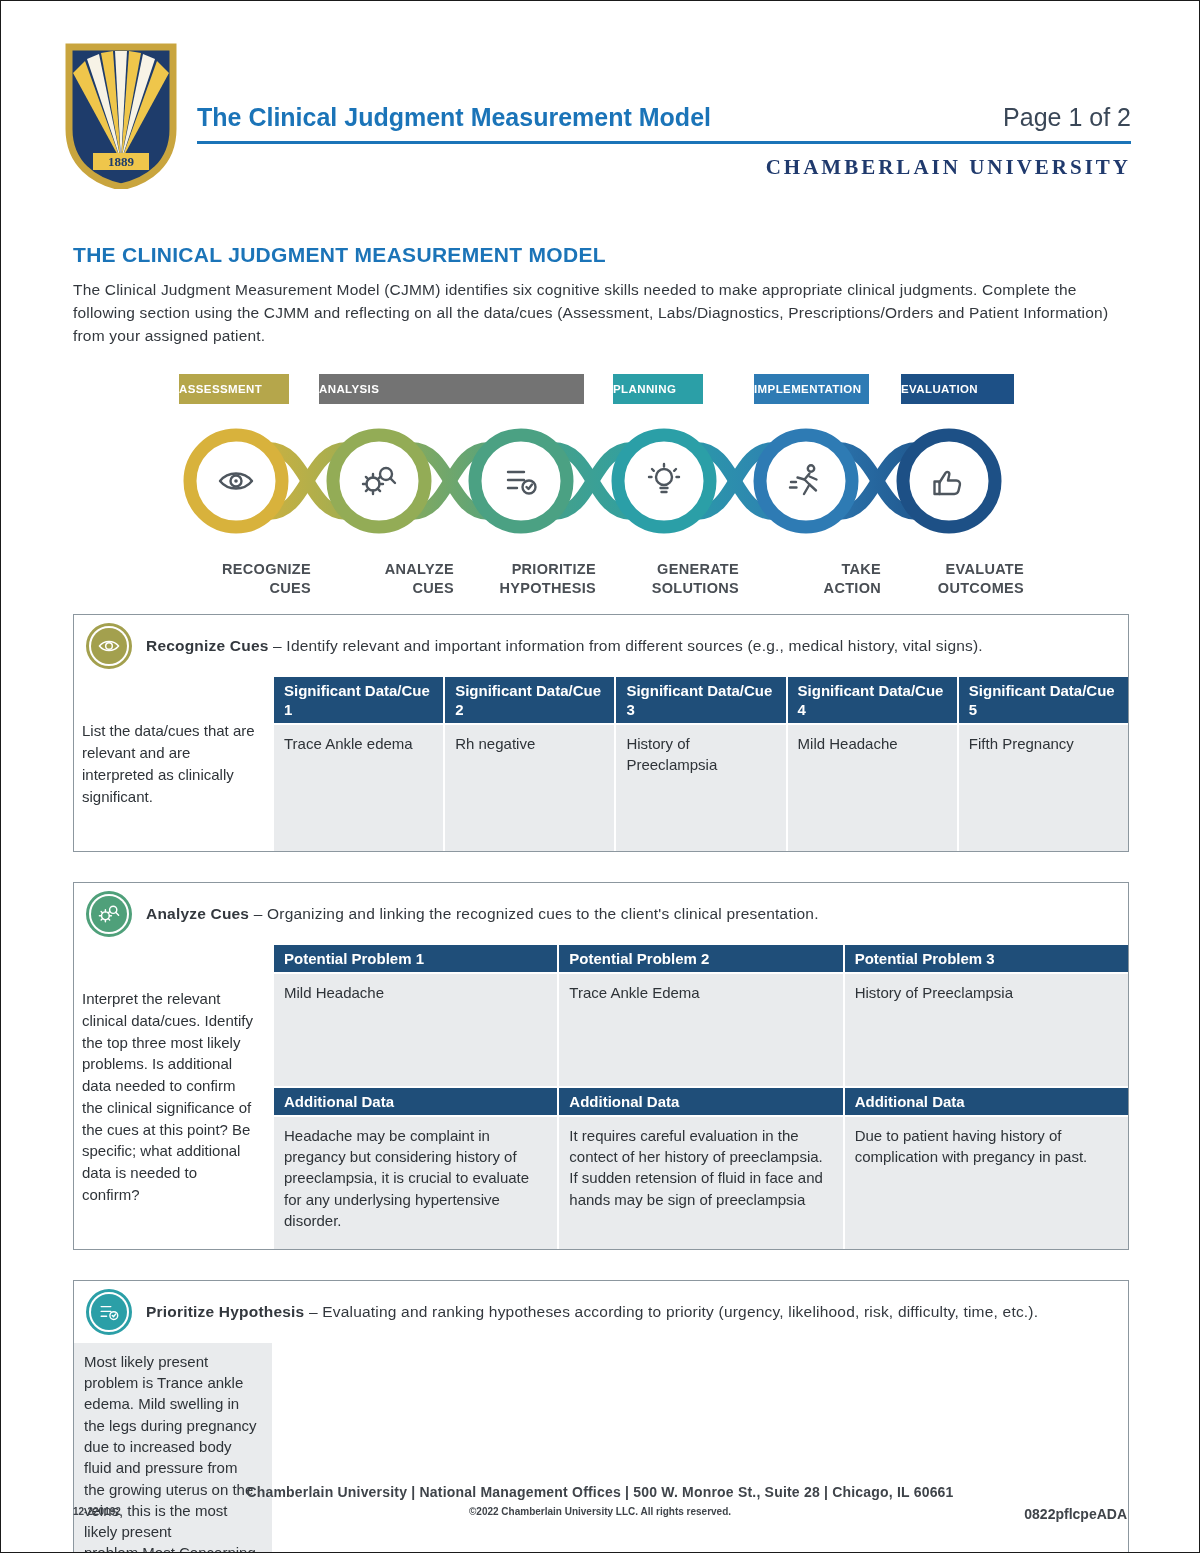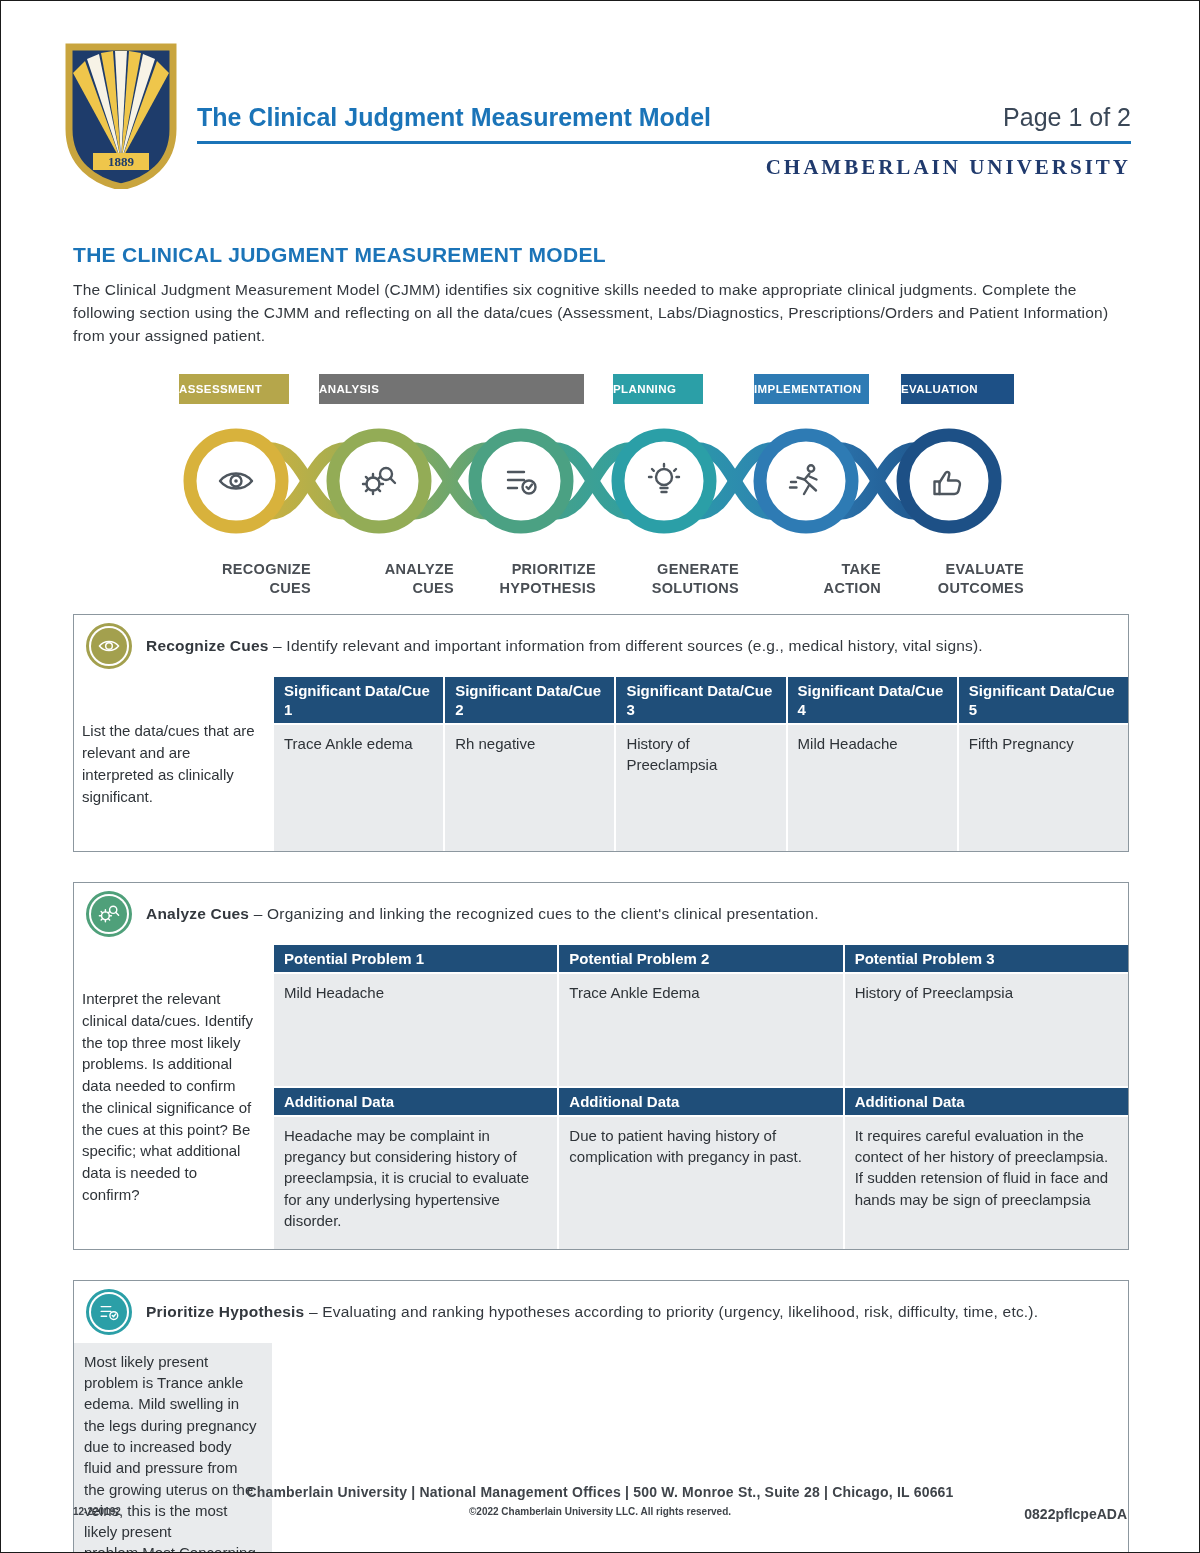--- a/index.html
+++ b/index.html
@@ -307,22 +307,22 @@
         <div class="th">Potential Problem 1</div>
         <div class="th">Potential Problem 2</div>
         <div class="th">Potential Problem 3</div>
         <div class="td">Mild Headache</div>
         <div class="td">Trace Ankle Edema</div>
         <div class="td">History of Preeclampsia</div>
         <div class="th">Additional Data</div>
         <div class="th">Additional Data</div>
         <div class="th">Additional Data</div>
         <div class="td">Headache may be complaint in pregancy but considering history of preeclampsia, it is crucial to evaluate for any underlysing hypertensive disorder.</div>
+        <div class="td">It requires careful evaluation in the contect of her history of preeclampsia. If sudden retension of fluid in face and hands may be sign of preeclampsia</div>
         <div class="td">Due to patient having history of complication with pregancy in past.</div>
-        <div class="td">It requires careful evaluation in the contect of her history of preeclampsia. If sudden retension of fluid in face and hands may be sign of preeclampsia</div>
       </div>
     </div>
 
     <div class="section">
       <div class="section-head">
         <div class="badge badge-teal">
           <div class="badge-inner">
             <svg viewBox="0 0 40 40">
                 <g class="icon-stroke">
               <path d="M7 11 H23 M7 19 H23 M7 27 H16"></path>

